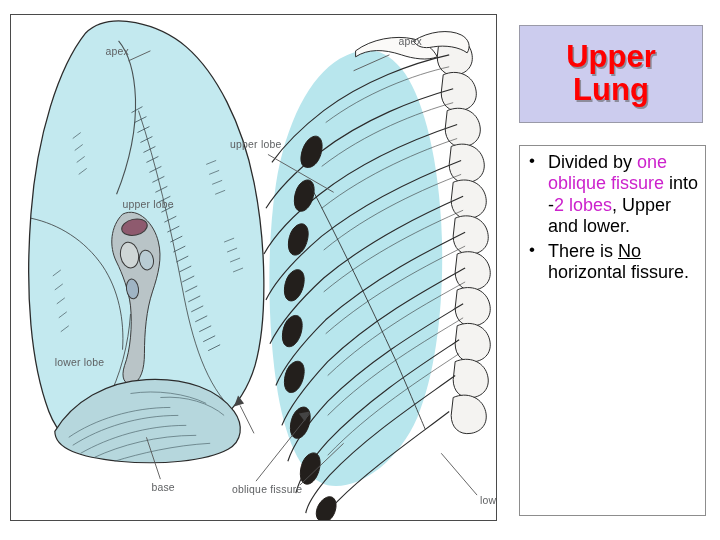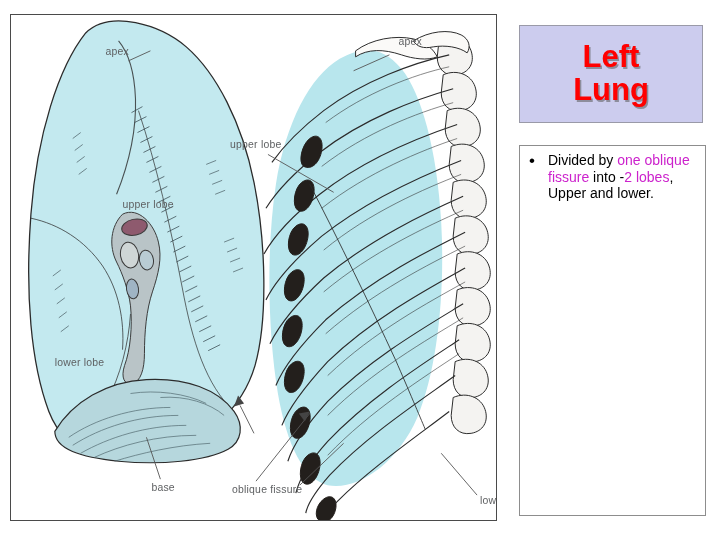--- a/index.html
+++ b/index.html
@@ -89,21 +89,21 @@
   ul.bullets {
     list-style: none;
     margin: 0;
     padding: 0;
   }
   ul.bullets > li {
     position: relative;
     padding-left: 24px;
     margin: 0 0 3px 0;
     font-family: "Liberation Sans", sans-serif;
-    font-size: 14px;
+    font-size: 18px;
     line-height: 1.19;
     color: #000000;
   }
   ul.bullets > li::before {
     content: "\2022";
     position: absolute;
     left: 5px;
     top: -1px;
     font-size: 17px;
     color: #000000;
@@ -329,23 +329,24 @@
       <text class="fig-label" x="44" y="352">lower lobe</text>
       <text class="fig-label" x="141" y="478">base</text>
       <text class="fig-label" x="220" y="134">upper lobe</text>
       <text class="fig-label" x="389" y="30">apex</text>
       <text class="fig-label" x="222" y="480">oblique fissure</text>
       <text class="fig-label" x="471" y="491">lower lo</text>
     </svg>
   </div>
 
   <div id="title-box">
-    <div id="title-text">Left
+    <div id="title-text">Upper
 Lung</div>
   </div>
 
   <div id="body-box">
     <ul class="bullets">
       <li><span>Divided by </span><span class="accent">one oblique fissure</span><span> into -</span><span class="accent">2 lobes</span><span>, Upper and lower.</span></li>
+      <li><span>There is </span><span class="ul-txt">No</span><span> horizontal fissure.</span></li>
     </ul>
   </div>
 
 </div>
 
 </body></html>

